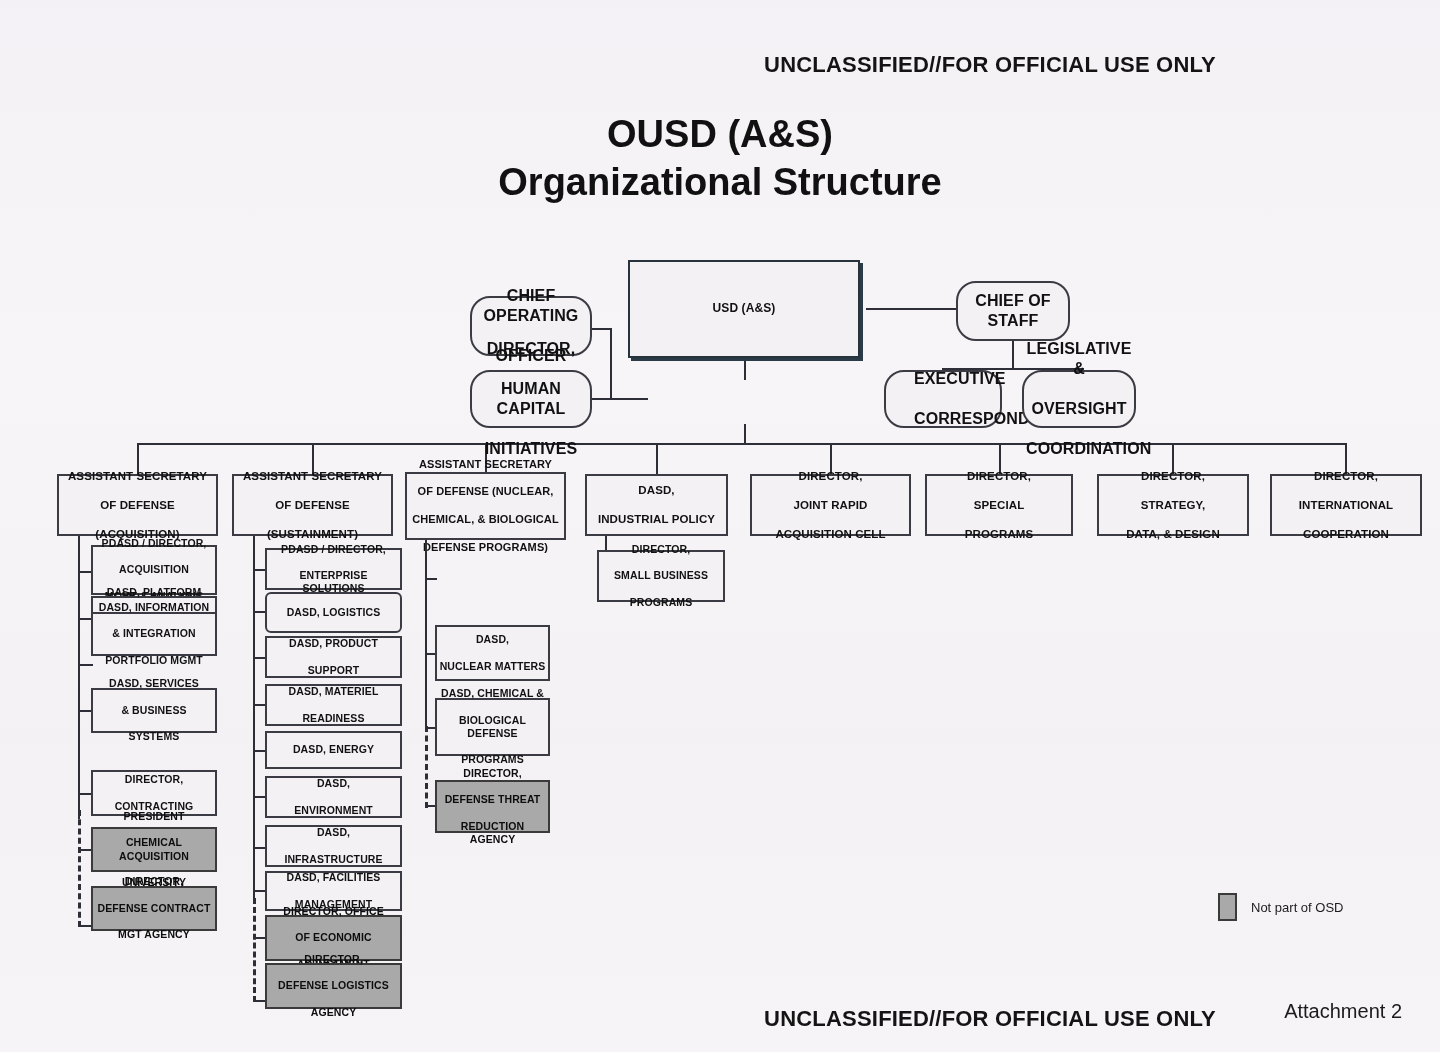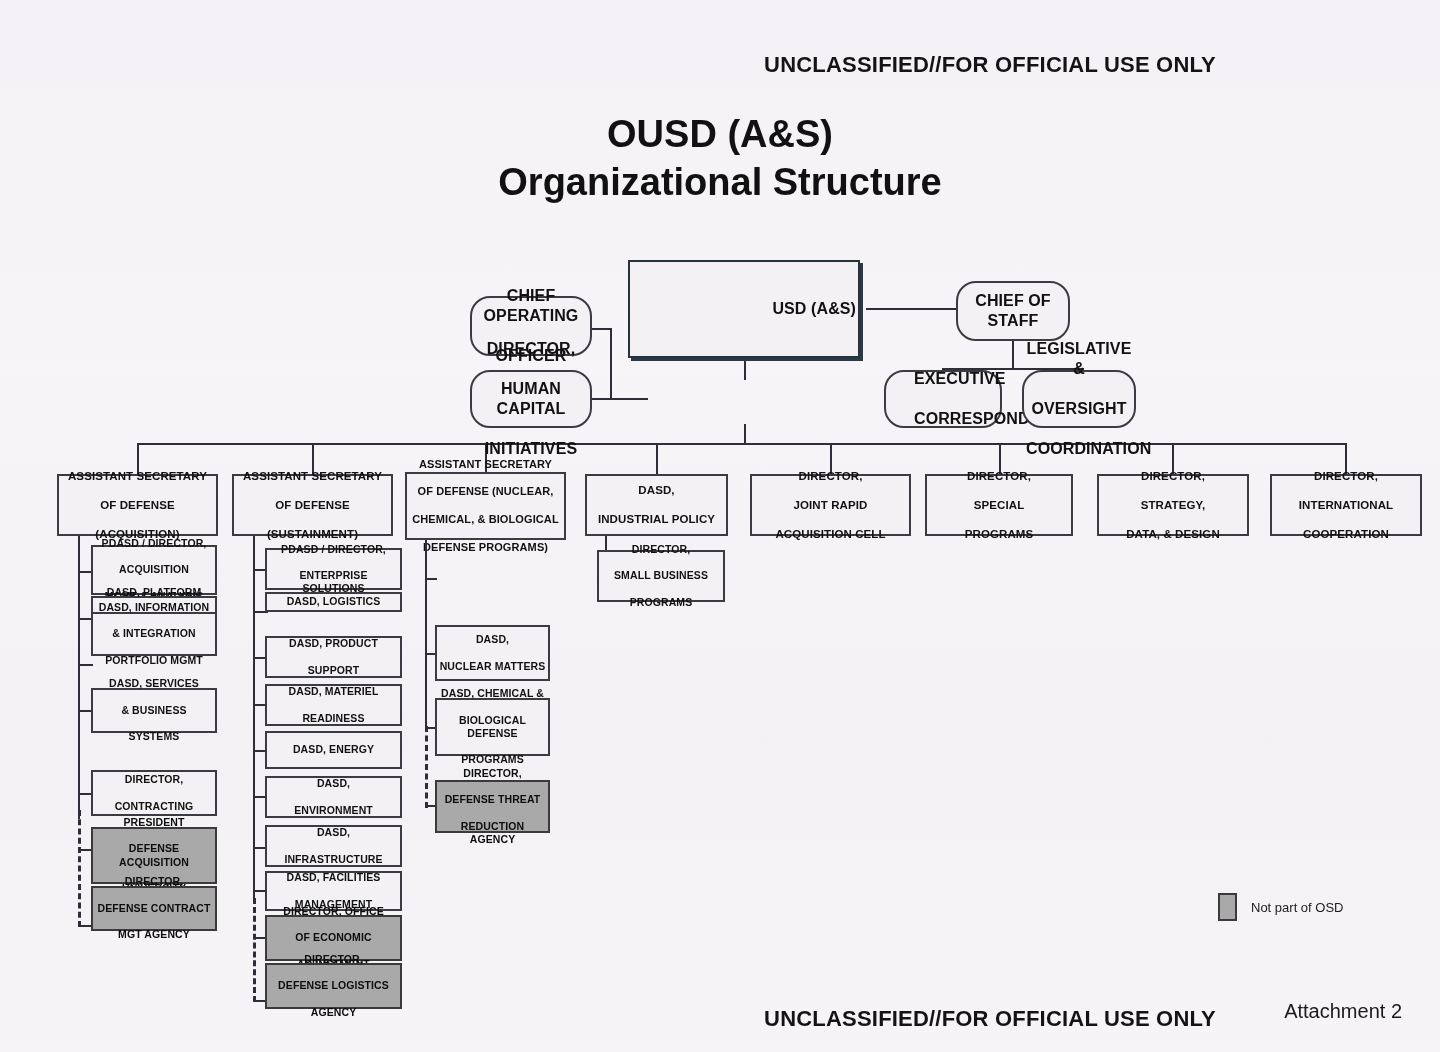--- a/index.html
+++ b/index.html
@@ -94,21 +94,21 @@
   .box.gray {
     background: #a9a9a9;
     border: 2px solid #3a3a3a;
     color: #0d0d0d;
   }
 
   .t-top   { font-size: 16px; border-radius: 20px; }
   .t-tier2 { font-size: 11.5px; }
   .t-tier2s{ font-size: 11px; }
   .t-leaf  { font-size: 10.5px; }
-  .t-usd   { font-size: 16px; text-align: right; }
+  .t-usd   { font-size: 12px; }
 
   
   .ln {
     position: absolute;
     background: #2e2e38;
   }
   .lv { width: 2px; }
   .lh { height: 2px; }
 
   .dash-v {
@@ -324,24 +324,24 @@
     </span>
   </div>
 
   <div class="box t-leaf" style="left:91px; top:770px; width:126px; height:46px;">
     <span>
       <span>DIRECTOR,</span><br>
       <span>CONTRACTING</span>
     </span>
   </div>
 
-  <div class="box gray t-leaf" style="left:91px; top:827px; width:126px; height:57px;">
+  <div class="box gray t-leaf" style="left:91px; top:827px; width:126px; height:45px;">
     <span>
       <span>PRESIDENT</span><br>
-      <span>DEFENSE ACQUISITION</span><br>
+      <span>CHEMICAL ACQUISITION</span><br>
       <span>UNIVERSITY</span>
     </span>
   </div>
 
   <div class="box gray t-leaf" style="left:91px; top:886px; width:126px; height:45px;">
     <span>
       <span>DIRECTOR,</span><br>
       <span>DEFENSE CONTRACT</span><br>
       <span>MGT AGENCY</span>
     </span>
@@ -361,21 +361,21 @@
   <div class="ln lh" style="left:253px; top:937px; width:15px;"></div>
   <div class="ln lh" style="left:253px; top:1000px; width:15px;"></div>
 
   <div class="box t-leaf" style="left:265px; top:548px; width:137px; height:42px;">
     <span>
       <span>PDASD / DIRECTOR,</span><br>
       <span>ENTERPRISE SOLUTIONS</span>
     </span>
   </div>
 
-  <div class="box t-leaf" style="left:265px; top:592px; width:137px; height:20px;">
+  <div class="box t-leaf" style="left:265px; top:592px; width:137px; height:41px;border-radius:6px;">
     <span>DASD, LOGISTICS</span>
   </div>
 
   <div class="box t-leaf" style="left:265px; top:636px; width:137px; height:42px;">
     <span>
       <span>DASD, PRODUCT</span><br>
       <span>SUPPORT</span>
     </span>
   </div>
 

